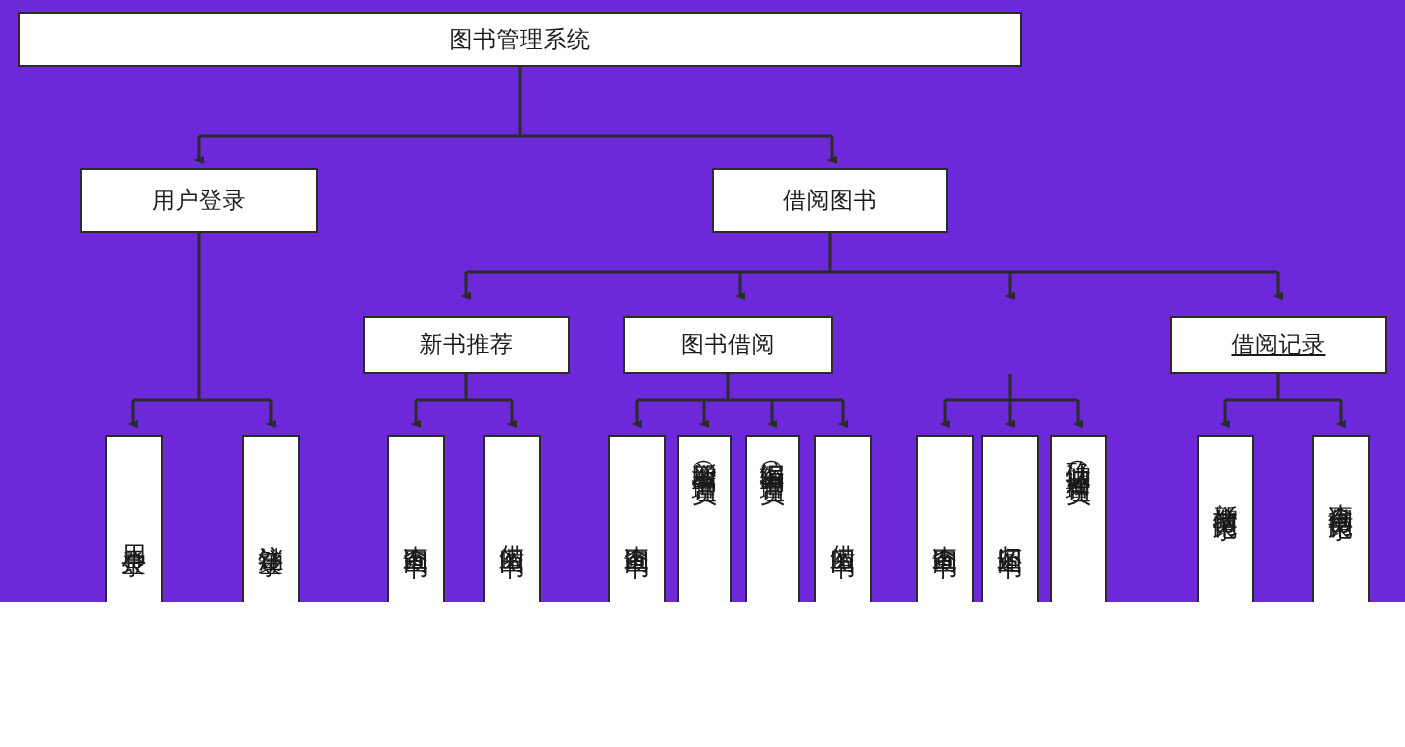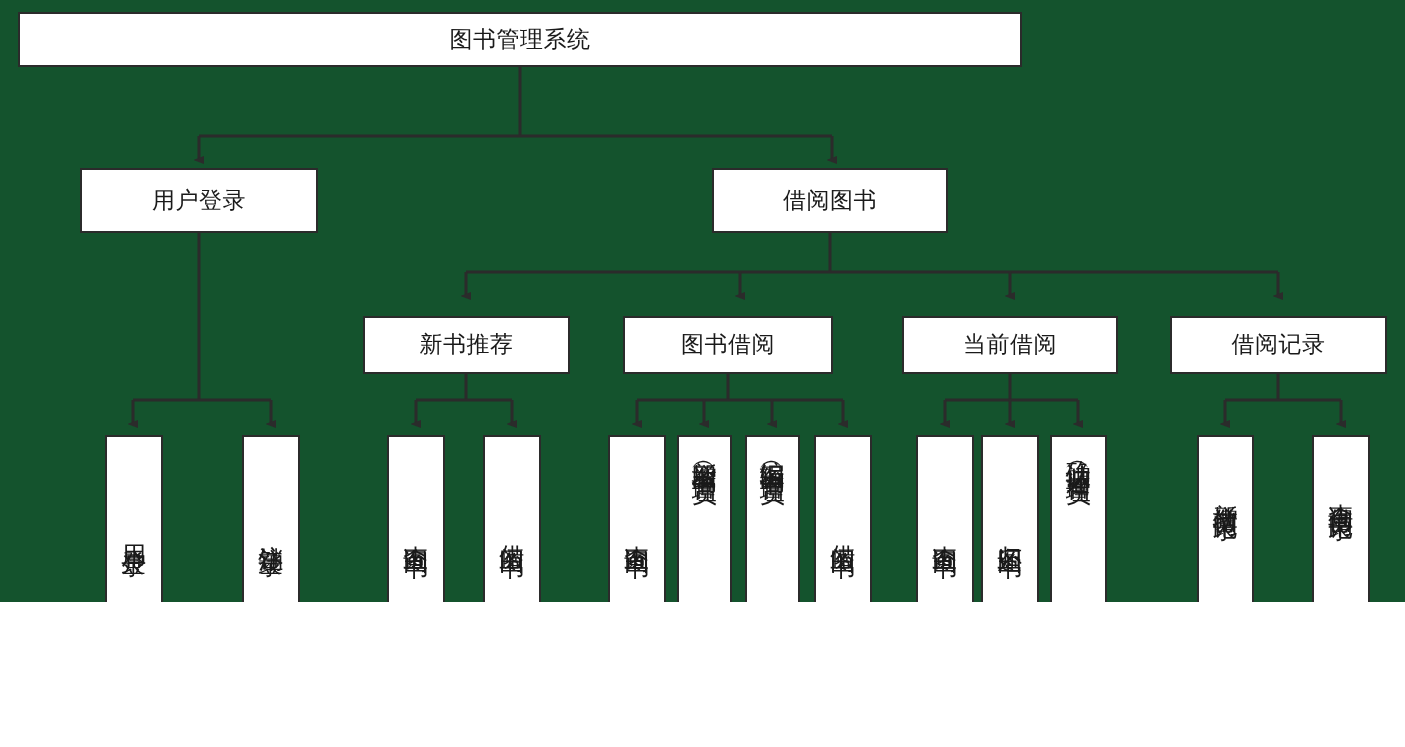--- a/index.html
+++ b/index.html
@@ -4,21 +4,21 @@
 <style>
   html,body{margin:0;padding:0;background:#ffffff;}
   body{
     font-family:"Liberation Sans","DejaVu Sans",sans-serif;
     color:#1a1a1a;
   }
   #canvas{
     position:relative;
     width:1405px;
     height:602px;
-    background:#14532d;
+    background:#6d28d9;
     overflow:hidden;
   }
   svg.edges{
     position:absolute;
     left:0;top:0;
     width:1405px;height:747px;
     pointer-events:none;
   }
   .node{
     position:absolute;
@@ -143,24 +143,21 @@
   <div class="node h" style="left:712px;top:168px;width:236px;height:65px;">
     <span class="label">借阅图书</span>
   </div>
 
   <div class="node h" style="left:363px;top:316px;width:207px;height:58px;">
     <span class="label">新书推荐</span>
   </div>
   <div class="node h" style="left:623px;top:316px;width:210px;height:58px;">
     <span class="label">图书借阅</span>
   </div>
-  <div class="node h" style="left:902px;top:316px;width:216px;height:58px;">
-    <span class="label">当前借阅</span>
-  </div>
-  <div class="node h" style="left:1170px;top:316px;width:217px;height:58px;">
+  <div class="node h" style="left:1170px;top:316px;width:217px;height:58px;text-decoration:underline;">
     <span class="label">借阅记录</span>
   </div>
 
   <div class="node v mid" style="left:105px;top:435px;width:58px;height:300px;">
     <span class="label">用户登录</span>
   </div>
   <div class="node v mid" style="left:242px;top:435px;width:58px;height:300px;">
     <span class="label">注销登录</span>
   </div>
 

